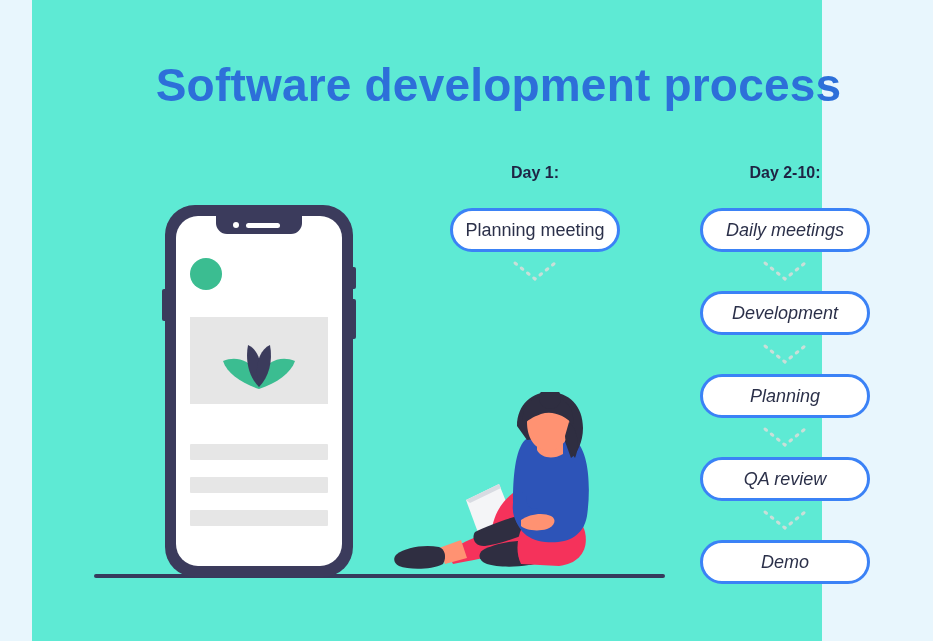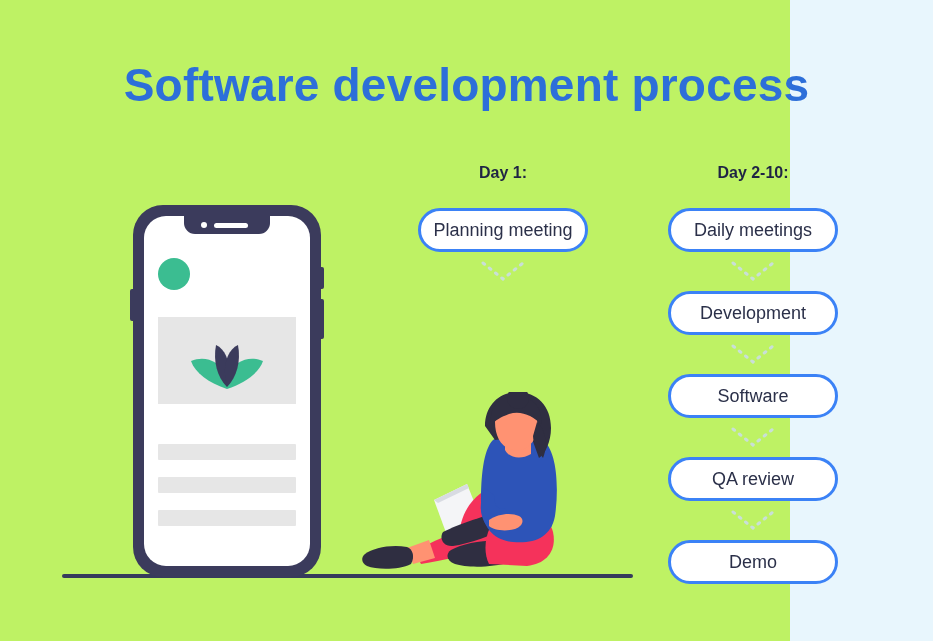--- a/index.html
+++ b/index.html
@@ -10,21 +10,22 @@
     width: 933px;
     height: 641px;
     overflow: hidden;
     font-family: "Liberation Sans", sans-serif;
     background: #e8f6fd;
   }
   #stage {
     position: relative;
     width: 790px;
     height: 641px;
-    background: #bef264;
+    background: #5eead4;
+    margin-left: 32px;
   }
 
   
   #page-title {
     position: absolute;
     left: 0;
     top: 58px;
     width: 933px;
     text-align: center;
     font-size: 46px;
@@ -55,21 +56,21 @@
     border-radius: 24px;
     background: #ffffff;
     color: #2b3049;
     font-size: 18px;
     display: flex;
     align-items: center;
     justify-content: center;
     white-space: nowrap;
   }
   .col-left  { left: 418px; width: 170px; }
-  .col-right { left: 668px; width: 170px; }
+  .col-right { left: 668px; width: 170px; font-style: italic; }
 
   
   .chevron {
     position: absolute;
     width: 46px;
     height: 22px;
   }
   .chev-left  { left: 480px; }
   .chev-right { left: 730px; }
 
@@ -231,21 +232,21 @@
   <svg class="chevron chev-right" style="top:260px" viewBox="0 0 46 22">
     <path d="M3 3 L23 19 L43 3" fill="none" stroke="#c9dfd8" stroke-width="3" stroke-linecap="round" stroke-dasharray="2 6"></path>
   </svg>
 
   <div class="pill col-right" style="top:291px">Development</div>
 
   <svg class="chevron chev-right" style="top:343px" viewBox="0 0 46 22">
     <path d="M3 3 L23 19 L43 3" fill="none" stroke="#c9dfd8" stroke-width="3" stroke-linecap="round" stroke-dasharray="2 6"></path>
   </svg>
 
-  <div class="pill col-right" style="top:374px">Software</div>
+  <div class="pill col-right" style="top:374px">Planning</div>
 
   <svg class="chevron chev-right" style="top:426px" viewBox="0 0 46 22">
     <path d="M3 3 L23 19 L43 3" fill="none" stroke="#c9dfd8" stroke-width="3" stroke-linecap="round" stroke-dasharray="2 6"></path>
   </svg>
 
   <div class="pill col-right" style="top:457px">QA review</div>
 
   <svg class="chevron chev-right" style="top:509px" viewBox="0 0 46 22">
     <path d="M3 3 L23 19 L43 3" fill="none" stroke="#c9dfd8" stroke-width="3" stroke-linecap="round" stroke-dasharray="2 6"></path>
   </svg>

